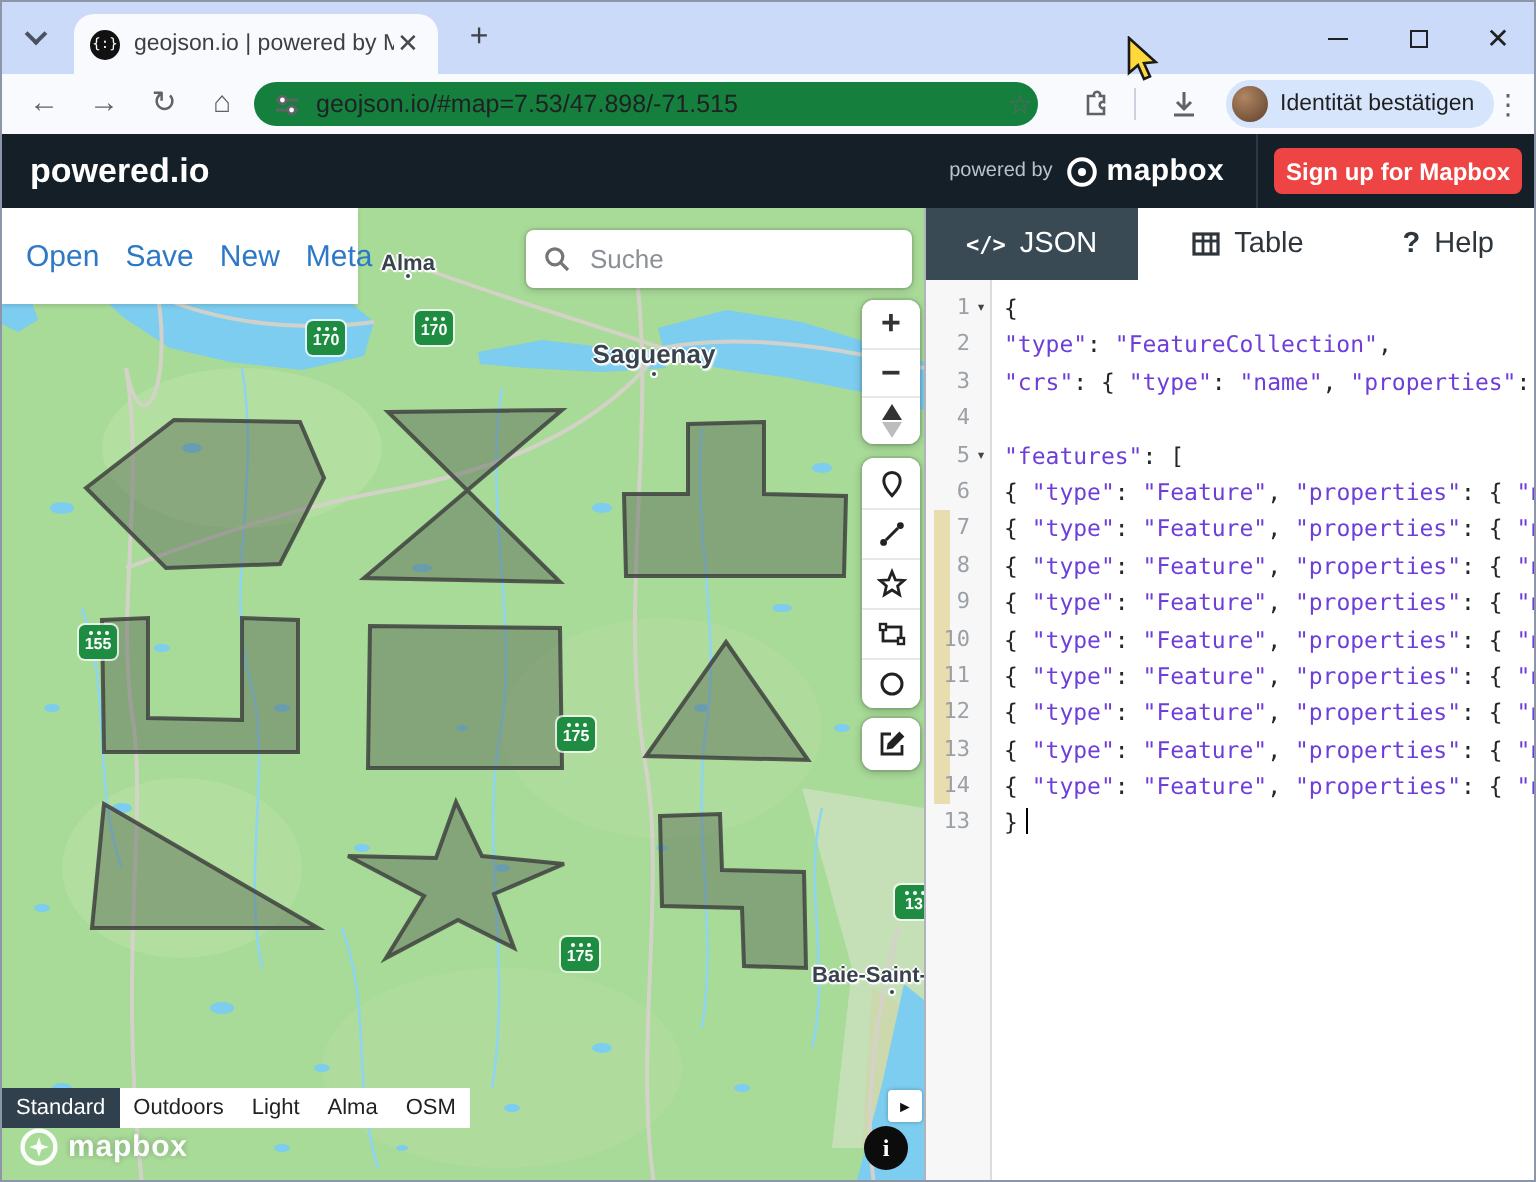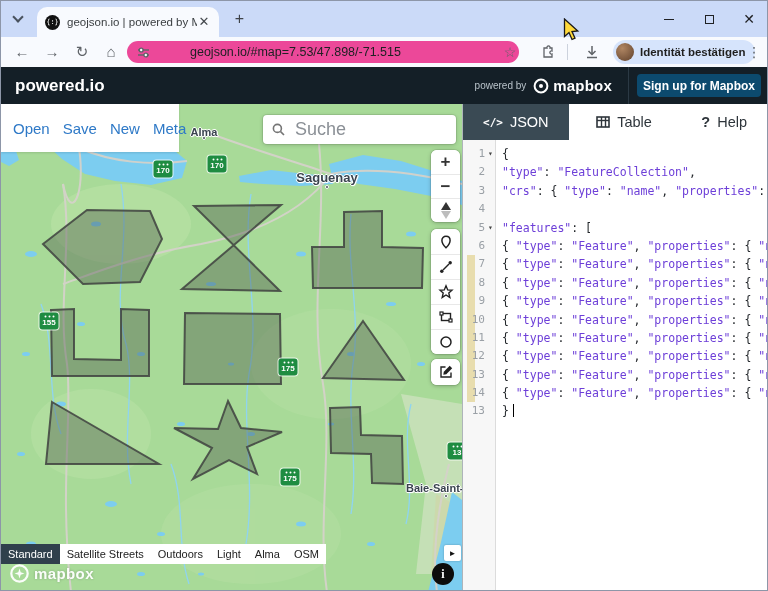--- a/index.html
+++ b/index.html
@@ -23,42 +23,42 @@
   .winctl{position:absolute;right:0;top:0;height:36px;display:flex;}
   .winbtn{width:40px;height:36px;display:flex;align-items:center;justify-content:center;cursor:pointer;color:#202124;}
   .glyph-min{width:10px;height:0;border-bottom:1.4px solid #202124;}
   .glyph-max{width:9px;height:9px;border:1.2px solid #202124;}
   .glyph-close{font-size:14px;line-height:14px;}
 
   
   .toolbar{position:absolute;left:0;top:36px;width:768px;height:30px;background:#f8fafe;}
   .navic{position:absolute;top:4px;width:22px;height:22px;text-align:center;line-height:22px;
          font-size:15px;color:#5f6368;cursor:pointer;}
-  .urlbar{position:absolute;left:126px;top:4px;width:392px;height:22px;border-radius:11px;background:#ec4899;
-          display:flex;align-items:center;padding:0 10px;cursor:text;gap:32px;}
+  .urlbar{position:absolute;left:126px;top:4px;width:392px;height:22px;border-radius:11px;background:#15803d;
+          display:flex;align-items:center;padding:0 10px;cursor:text;}
   .urltext{font-size:12.5px;color:#202124;margin-left:8px;white-space:nowrap;}
   .rightic{position:absolute;top:4px;width:22px;height:22px;display:flex;align-items:center;justify-content:center;
            color:#5f6368;cursor:pointer;font-size:14px;}
   .tdivider{position:absolute;left:566px;top:7px;width:1px;height:16px;background:#ccd2dd;}
   .identity{position:absolute;left:612px;top:3px;height:24px;border-radius:12px;background:#d6e4fc;
             display:flex;align-items:center;padding:0 10px 0 3px;cursor:pointer;}
   .avatar{width:18px;height:18px;border-radius:50%;background:radial-gradient(circle at 35% 30%,#b08663,#5f402b);}
-  .idlabel{font-size:11.5px;color:#1f1f1f;margin-left:6px;white-space:nowrap;font-weight:bold;}
+  .idlabel{font-size:11.5px;color:#1f1f1f;margin-left:6px;white-space:nowrap;}
 
   
   .cursor{position:absolute;left:562px;top:17px;z-index:99;pointer-events:none;}
 
   
   .sitehdr{position:absolute;left:0;top:66px;width:768px;height:37px;background:#141f27;display:flex;align-items:center;}
   .brand{color:#fff;font-size:17px;font-weight:bold;margin-left:14px;}
   .hdr-right{position:absolute;right:0;top:0;height:37px;display:flex;align-items:center;}
   .poweredby{color:#b9c3ca;font-size:10px;margin-right:7px;}
   .mbword{color:#fff;font-size:15px;font-weight:bold;margin-left:4px;letter-spacing:.2px;}
   .hdr-div{width:1px;height:37px;background:#2b3944;margin:0 8px 0 16px;}
-  .signup{width:124px;height:23px;background:#0c4a6e;border-radius:4px;color:#fff;font-size:12px;font-weight:bold;
+  .signup{width:124px;height:23px;background:#ef4444;border-radius:4px;color:#fff;font-size:12px;font-weight:bold;
           display:flex;align-items:center;justify-content:center;margin-right:8px;cursor:pointer;}
 
   
   .map{position:absolute;left:0;top:103px;width:461px;height:488px;background:#a8da98;overflow:hidden;}
   .map svg.base{position:absolute;left:0;top:0;}
   .feature-shape{fill:rgba(72,78,72,.38);stroke:rgba(66,70,66,.88);stroke-width:2;}
   .map-label{position:absolute;transform:translate(-50%,-50%);color:#39434e;font-weight:bold;white-space:nowrap;
              text-shadow:0 1px 0 #fff,1px 0 0 #fff,-1px 0 0 #fff,0 -1px 0 #fff,1px 1px 1px #fff;}
   .map-dot{position:absolute;width:4px;height:4px;border-radius:50%;background:#39434e;border:1px solid #fff;
            transform:translate(-50%,-50%);}
@@ -68,21 +68,21 @@
   .shield .dots{display:flex;gap:2px;margin-bottom:1px;}
   .shield .dots i{width:2px;height:2px;border-radius:50%;background:#fff;}
   .shield .num{color:#fff;font-size:8px;font-weight:bold;line-height:8px;}
 
   .menubar{position:absolute;left:0;top:0;width:178px;height:48px;background:#fff;display:flex;align-items:center;
            padding-left:12px;box-shadow:0 1px 2px rgba(0,0,0,.12);}
   .menu-item{color:#2e79c7;font-size:15px;margin-right:13px;cursor:pointer;}
 
   .searchbox{position:absolute;left:262px;top:11px;width:193px;height:29px;background:#fff;border-radius:4px;
              box-shadow:0 0 0 1px rgba(0,0,0,.08),0 1px 4px rgba(0,0,0,.18);display:flex;align-items:center;padding:0 9px;}
-  .searchbox input{border:none;outline:none;flex:1;margin-left:8px;font-size:18px;font-family:"Liberation Sans",sans-serif;
+  .searchbox input{border:none;outline:none;flex:1;margin-left:8px;font-size:13px;font-family:"Liberation Sans",sans-serif;
                    color:#333;background:transparent;min-width:0;}
   .searchbox input::placeholder{color:#8b9096;}
 
   .ctlgroup{position:absolute;left:430px;width:29px;background:#fff;border-radius:6px;
             box-shadow:0 0 0 1px rgba(0,0,0,.08),0 1px 4px rgba(0,0,0,.25);overflow:hidden;}
   .ctlbtn{width:29px;display:flex;align-items:center;justify-content:center;cursor:pointer;background:#fff;}
   .ctlbtn + .ctlbtn{border-top:1px solid #e8e8e8;}
   .zoomglyph{font-size:17px;font-weight:bold;color:#333;line-height:16px;}
   .compass{display:flex;flex-direction:column;align-items:center;gap:1px;}
   .tri-up{width:0;height:0;border-left:5px solid transparent;border-right:5px solid transparent;border-bottom:8px solid #333;}
@@ -416,21 +416,20 @@
             <path d="M11.7,1.8 L14.2,4.3 L8.3,10.2 L5.3,10.7 L5.8,7.7 Z" fill="#222"></path>
           </svg>
       </div>
     </div>
 
     <div class="collapse">►</div>
     <div class="infobtn">i</div>
 
     <div class="styleswitch" id="style-switcher">
         <div class="style-item active">Standard</div>
-        <div class="style-item">Satellite Streets</div>
         <div class="style-item">Outdoors</div>
         <div class="style-item">Light</div>
         <div class="style-item">Alma</div>
         <div class="style-item">OSM</div>
       </div>
 
     <div class="mblogo">
       <svg width="21" height="21" viewBox="0 0 21 21">
         <circle cx="10.5" cy="10.5" r="8.2" fill="none" stroke="#fff" stroke-width="2.2"></circle>
         <path d="M10.5 5.5 l1.2 3.8 3.8 1.2 -3.8 1.2 -1.2 3.8 -1.2-3.8 -3.8-1.2 3.8-1.2 z" fill="#fff"></path>

